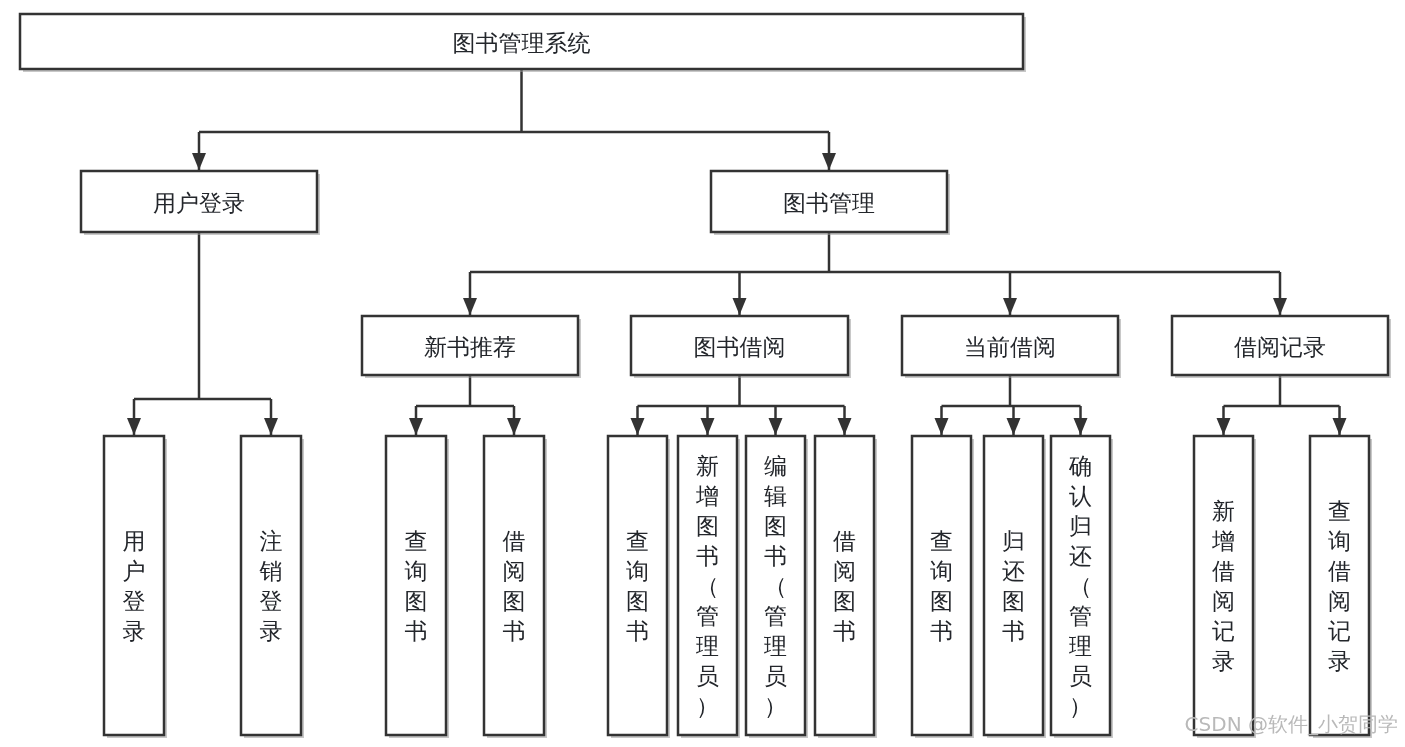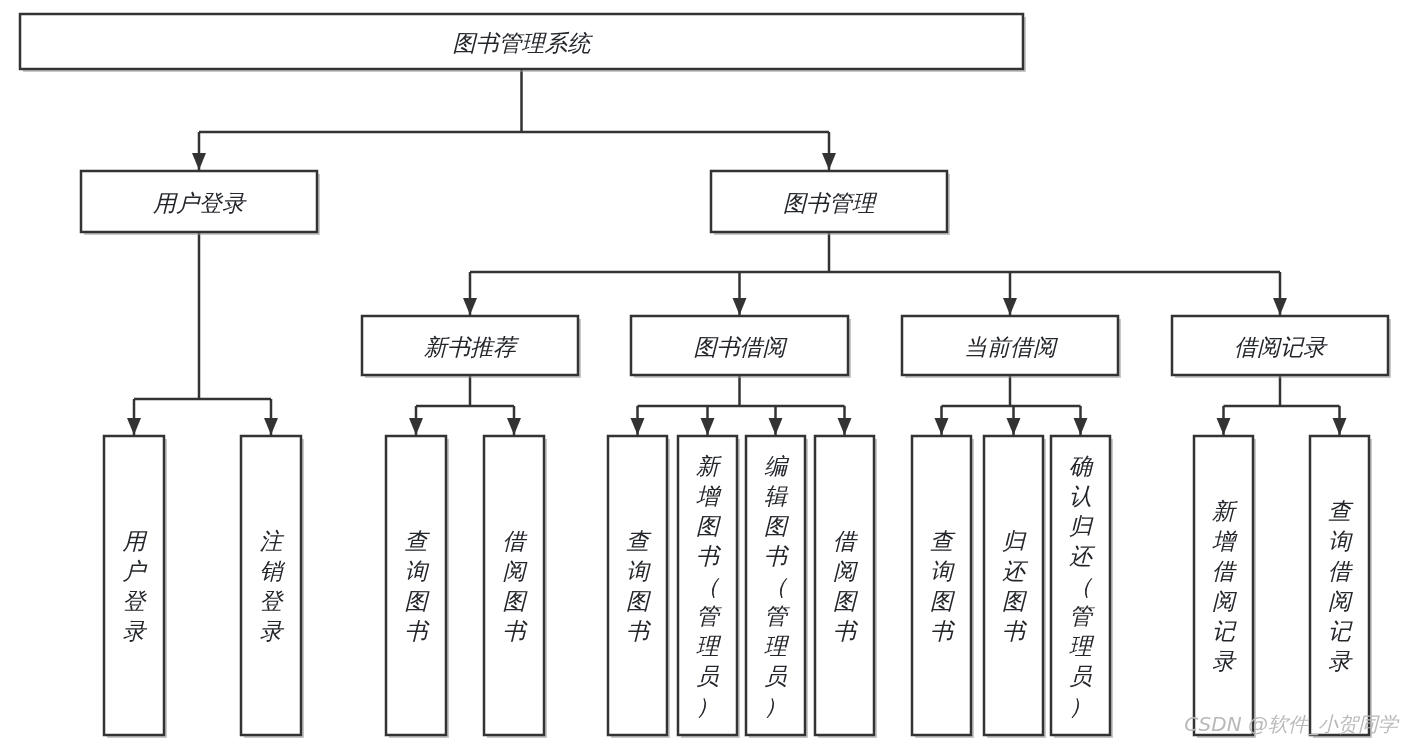--- a/index.html
+++ b/index.html
@@ -7,21 +7,20 @@
     padding: 0;
     background: #ffffff;
   }
   #diagram-root {
     position: relative;
     width: 1401px;
     height: 747px;
     background: #ffffff;
     font-family: "DejaVu Sans", "Liberation Sans", sans-serif;
     overflow: hidden;
-    font-style: italic;
   }
   svg#flow-svg {
     position: absolute;
     left: 0;
     top: 0;
     width: 1405px;
     height: 747px;
     display: block;
   }
   .node-box {

